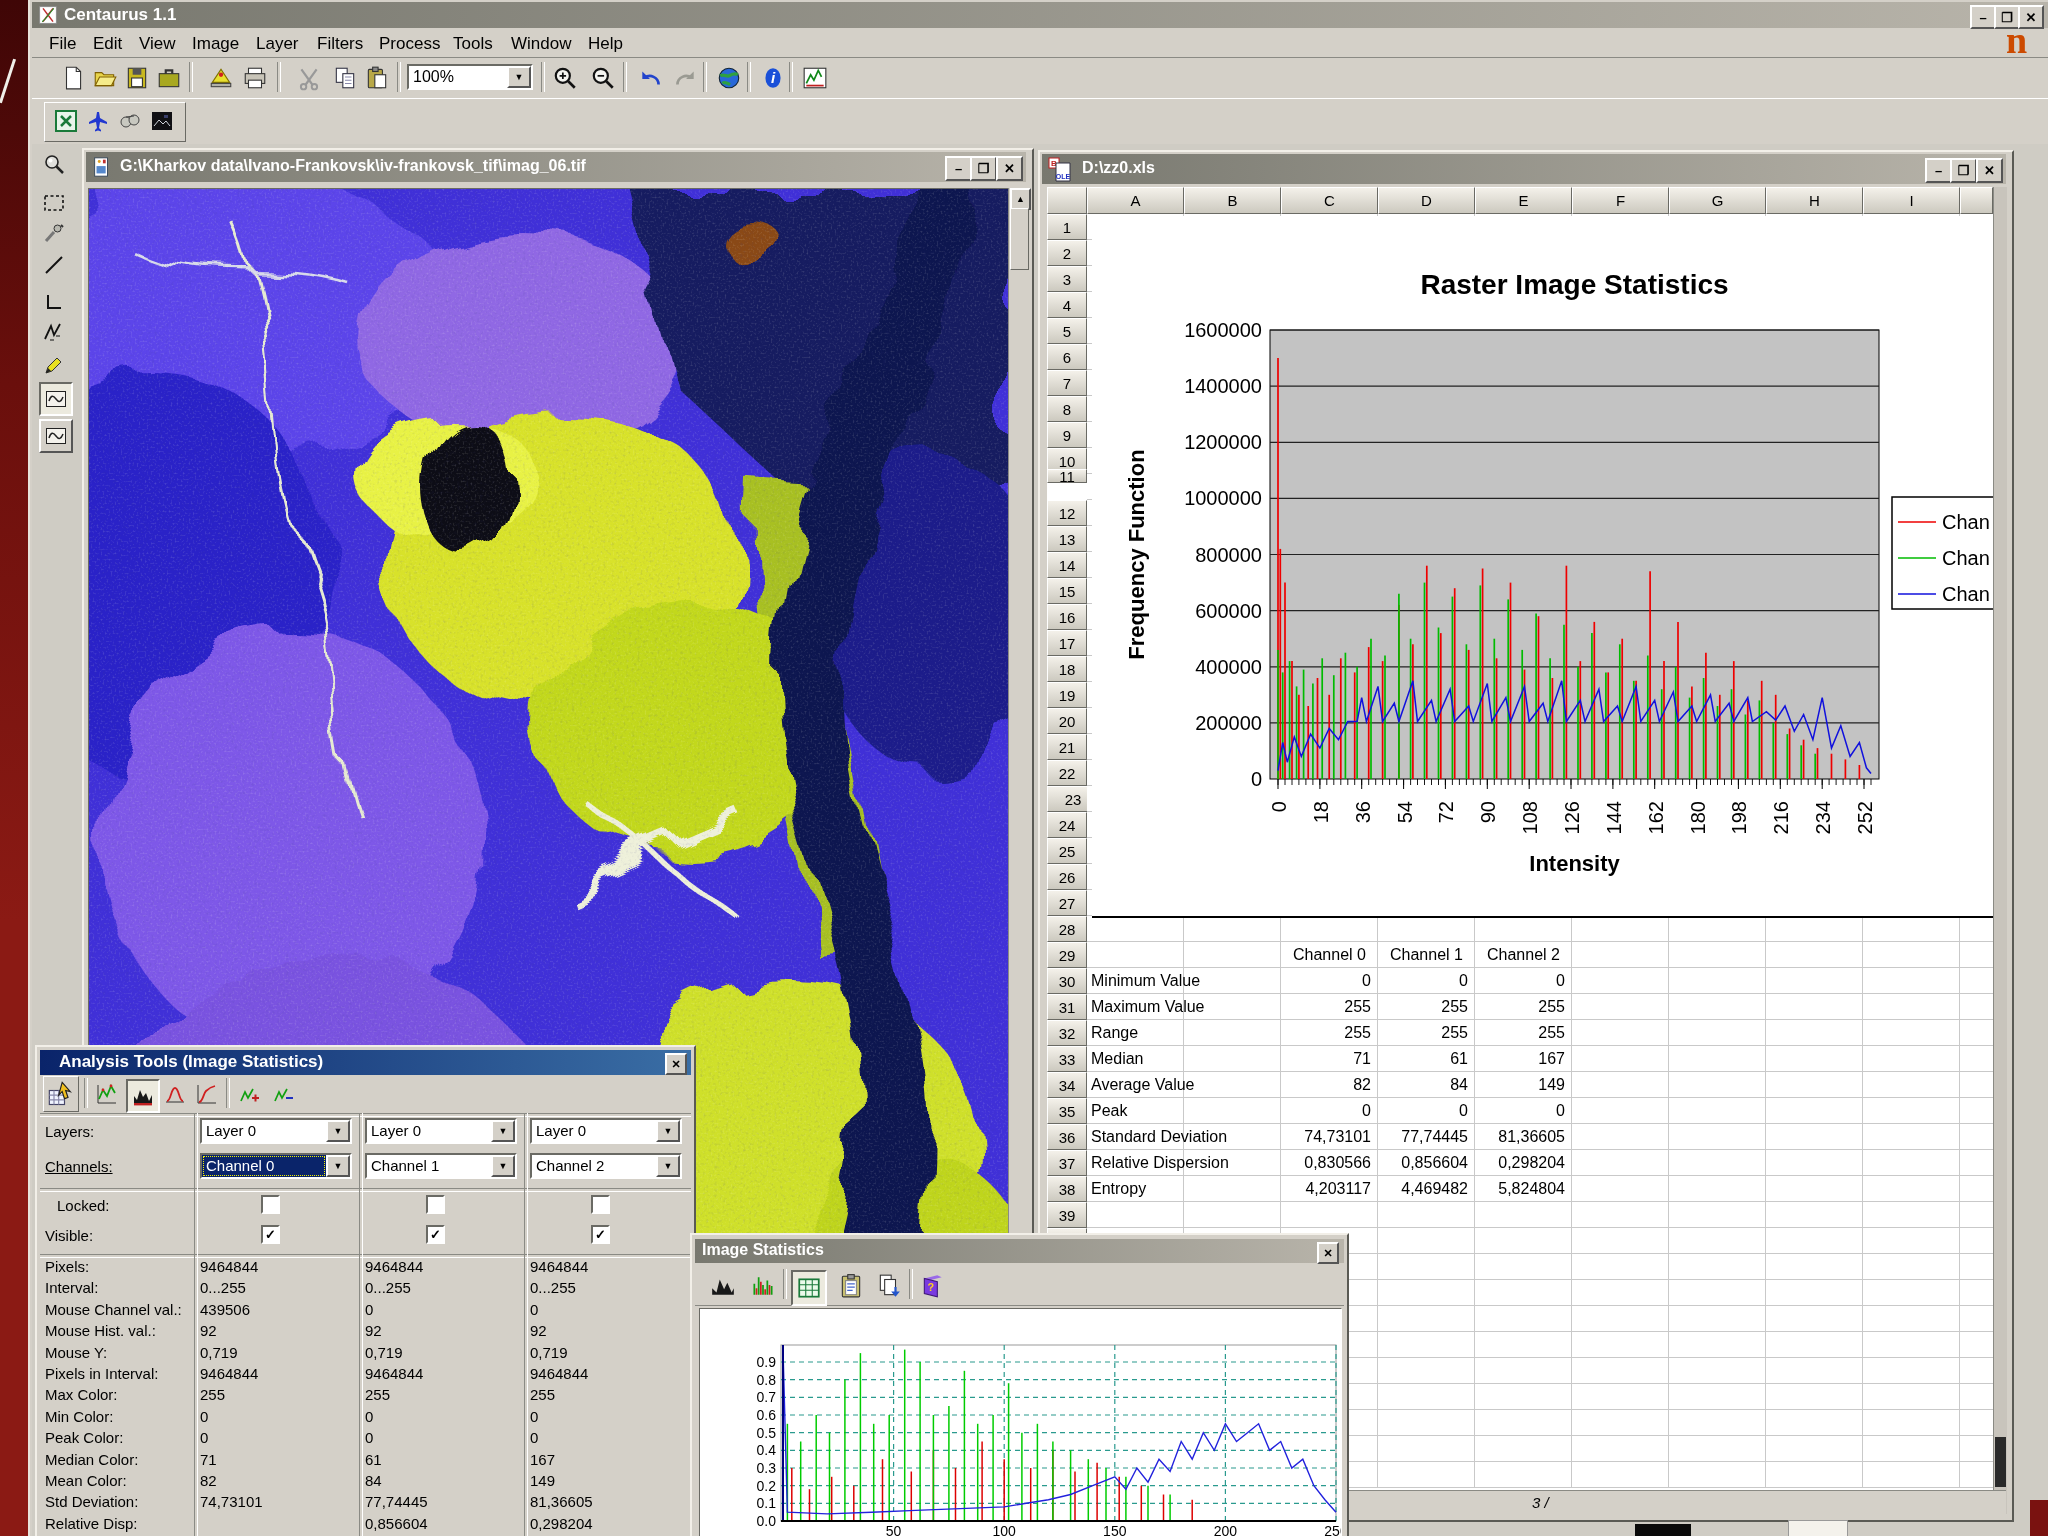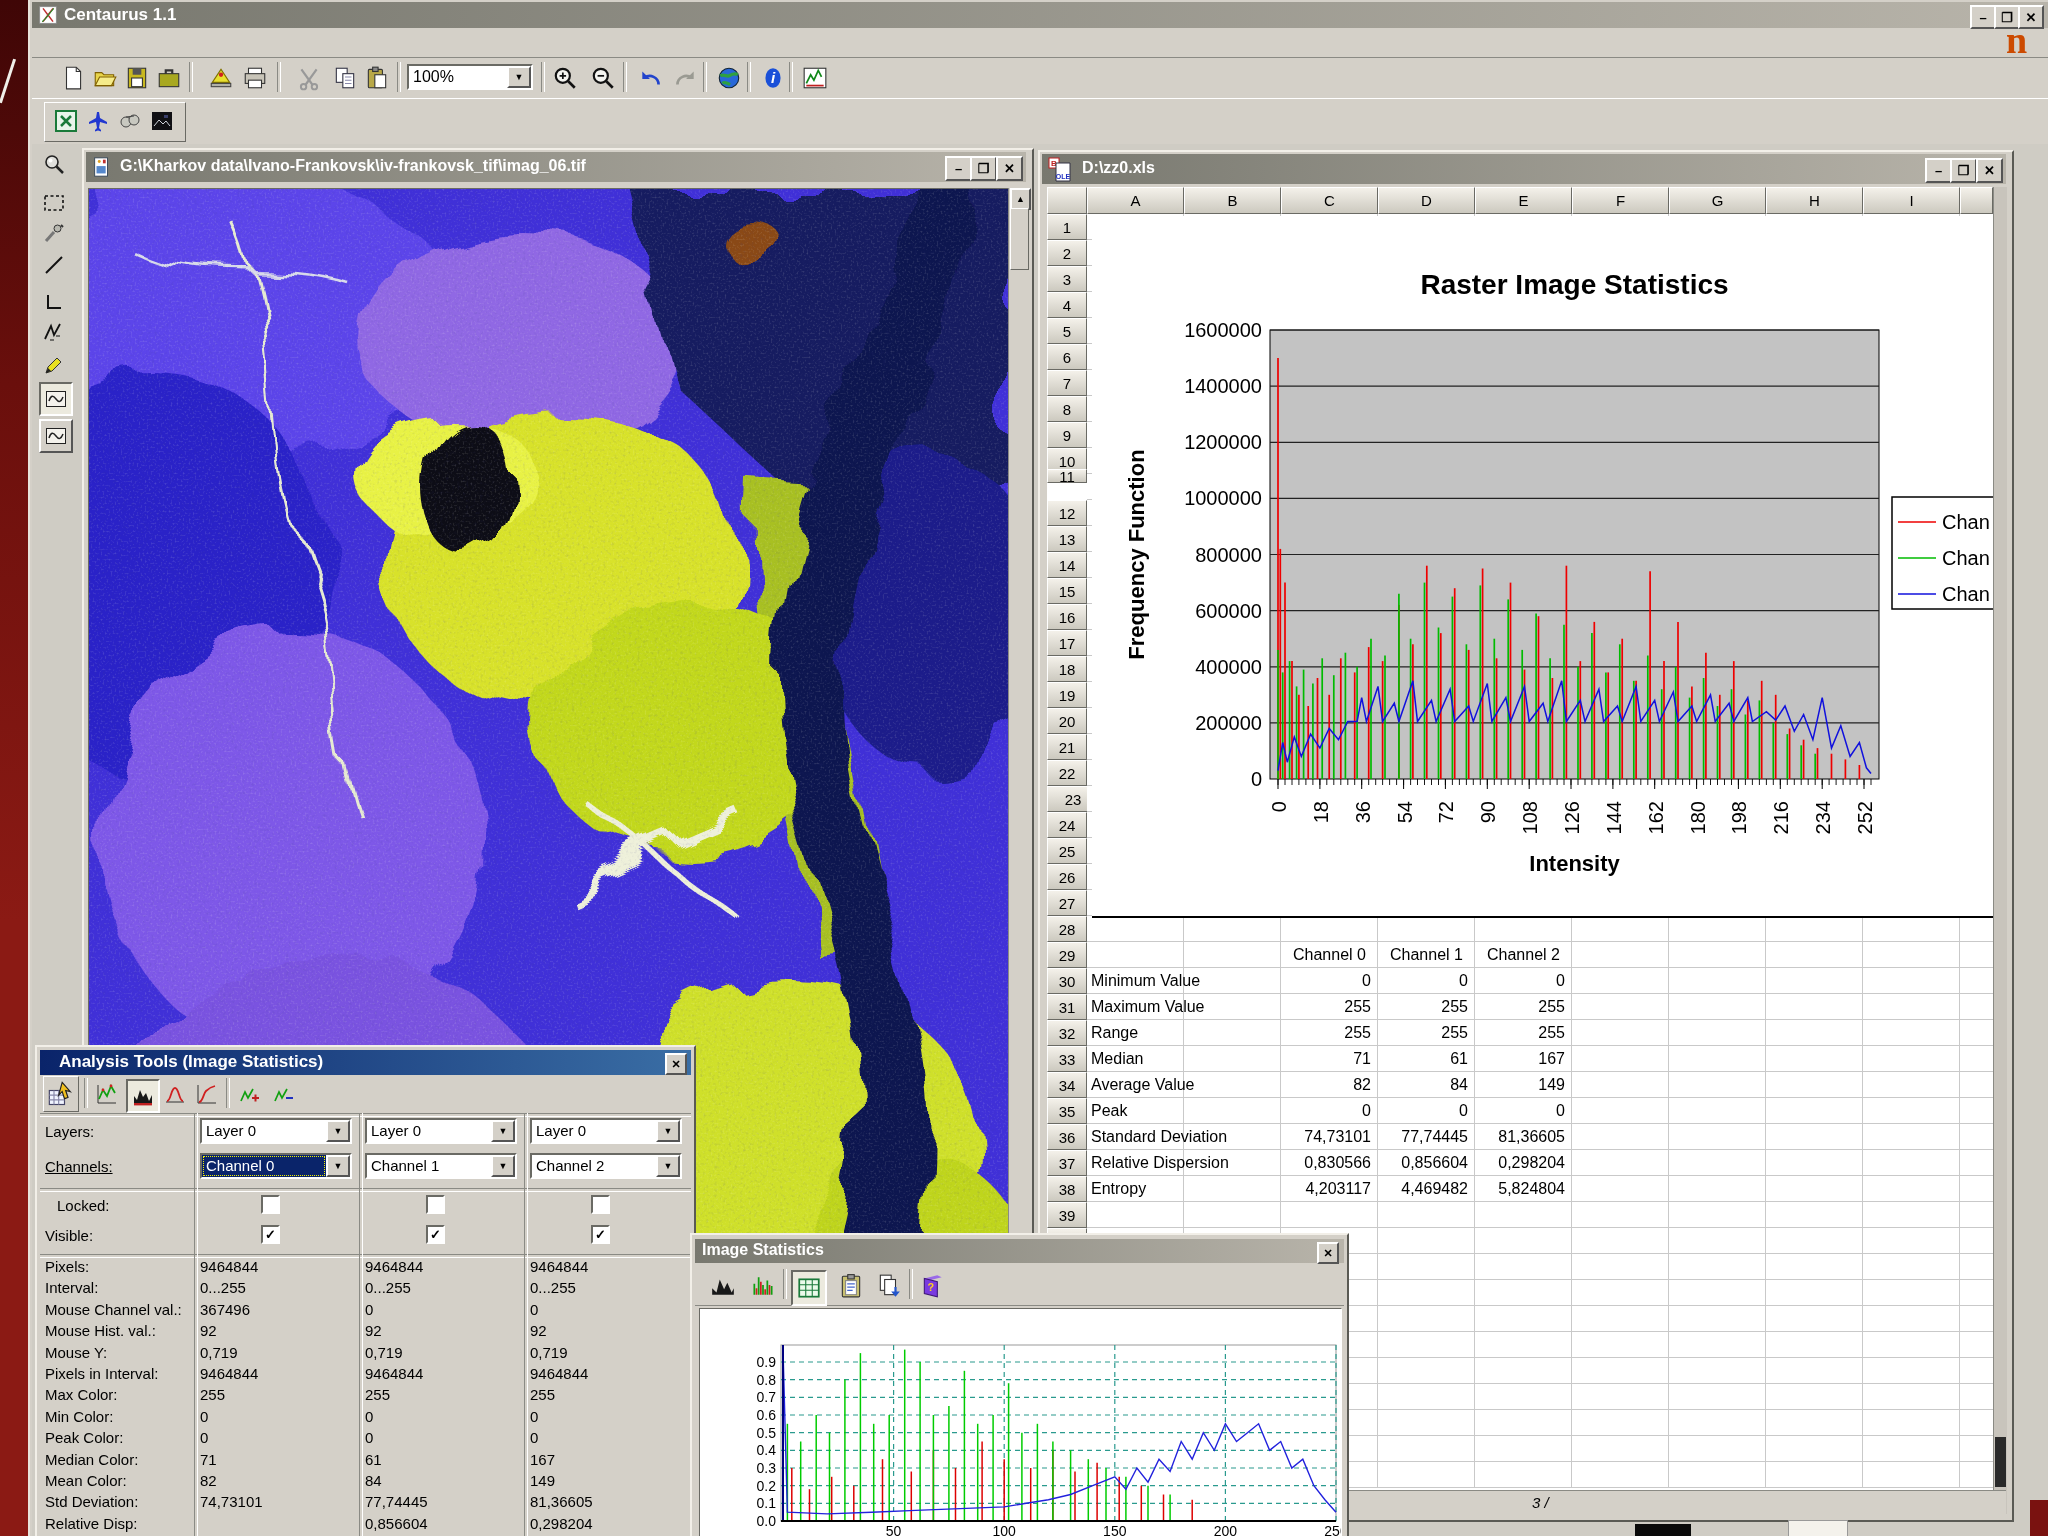--- a/index.html
+++ b/index.html
@@ -52,20 +52,32 @@
             <path d="M6 4l6 8-6 8M18 4l-6 8 6 8" stroke="#c03030" fill="none" stroke-width="1.8"></path>
             <path d="M5 20C10 17 14 9 19 4" stroke="#2a8a2a" stroke-width="1.4" fill="none"></path>
           </svg>
         </span>
       <span style="position:absolute;left:32px;top:3px;font-size:17px;">Centaurus 1.1</span>
       <div class="wbtn" style="position:absolute;right:52px;top:3px;width:22px;height:20px;">–</div>
       <div class="wbtn" style="position:absolute;right:28px;top:3px;width:22px;height:20px;">❐</div>
       <div class="wbtn" style="position:absolute;right:4px;top:3px;width:22px;height:20px;">✕</div>
     </div>
 
+    <div class="abs" id="menubar" style="left:2px;top:28px;width:2016px;height:29px;border-bottom:1px solid #fff;">
+        <div class="menu-item" style="left: 13px;">File</div>
+        <div class="menu-item" style="left: 57px;">Edit</div>
+        <div class="menu-item" style="left: 103px;">View</div>
+        <div class="menu-item" style="left: 156px;">Image</div>
+        <div class="menu-item" style="left: 220px;">Layer</div>
+        <div class="menu-item" style="left: 281px;">Filters</div>
+        <div class="menu-item" style="left: 343px;">Process</div>
+        <div class="menu-item" style="left: 417px;">Tools</div>
+        <div class="menu-item" style="left: 475px;">Window</div>
+        <div class="menu-item" style="left: 552px;">Help</div>
+      </div>
 
     <div class="abs" id="toolbar1" style="left:2px;top:57px;width:2016px;height:40px;border-top:1px solid #8a8a84;border-bottom:1px solid #8a8a84;">
         <div class="ticon" style="left: 25px; top: 4px; width: 32px; height: 32px;">
           <svg width="26" height="26" viewBox="0 0 24 24">
             <path d="M6 2h9l4 4v16H6z" fill="#fff" stroke="#333"></path>
             <path d="M15 2v4h4" fill="none" stroke="#333"></path>
           </svg>
         </div>
         <div class="ticon" style="left: 57px; top: 4px; width: 32px; height: 32px;">
           <svg width="26" height="26" viewBox="0 0 24 24">
@@ -798,21 +810,21 @@
         <div class="ckb" style="left:554px;top:178px;">✓</div>
         <div class="alab" style="left:8px;top:211.0px;">Pixels:</div>
         <div class="aval" style="left:163px;top:211.0px;">9464844</div>
         <div class="aval" style="left:328px;top:211.0px;">9464844</div>
         <div class="aval" style="left:493px;top:211.0px;">9464844</div>
         <div class="alab" style="left:8px;top:232.4px;">Interval:</div>
         <div class="aval" style="left:163px;top:232.4px;">0...255</div>
         <div class="aval" style="left:328px;top:232.4px;">0...255</div>
         <div class="aval" style="left:493px;top:232.4px;">0...255</div>
         <div class="alab" style="left:8px;top:253.8px;">Mouse Channel val.:</div>
-        <div class="aval" style="left:163px;top:253.8px;">367496</div>
+        <div class="aval" style="left:163px;top:253.8px;">439506</div>
         <div class="aval" style="left:328px;top:253.8px;">0</div>
         <div class="aval" style="left:493px;top:253.8px;">0</div>
         <div class="alab" style="left:8px;top:275.2px;">Mouse Hist. val.:</div>
         <div class="aval" style="left:163px;top:275.2px;">92</div>
         <div class="aval" style="left:328px;top:275.2px;">92</div>
         <div class="aval" style="left:493px;top:275.2px;">92</div>
         <div class="alab" style="left:8px;top:296.6px;">Mouse Y:</div>
         <div class="aval" style="left:163px;top:296.6px;">0,719</div>
         <div class="aval" style="left:328px;top:296.6px;">0,719</div>
         <div class="aval" style="left:493px;top:296.6px;">0,719</div>

